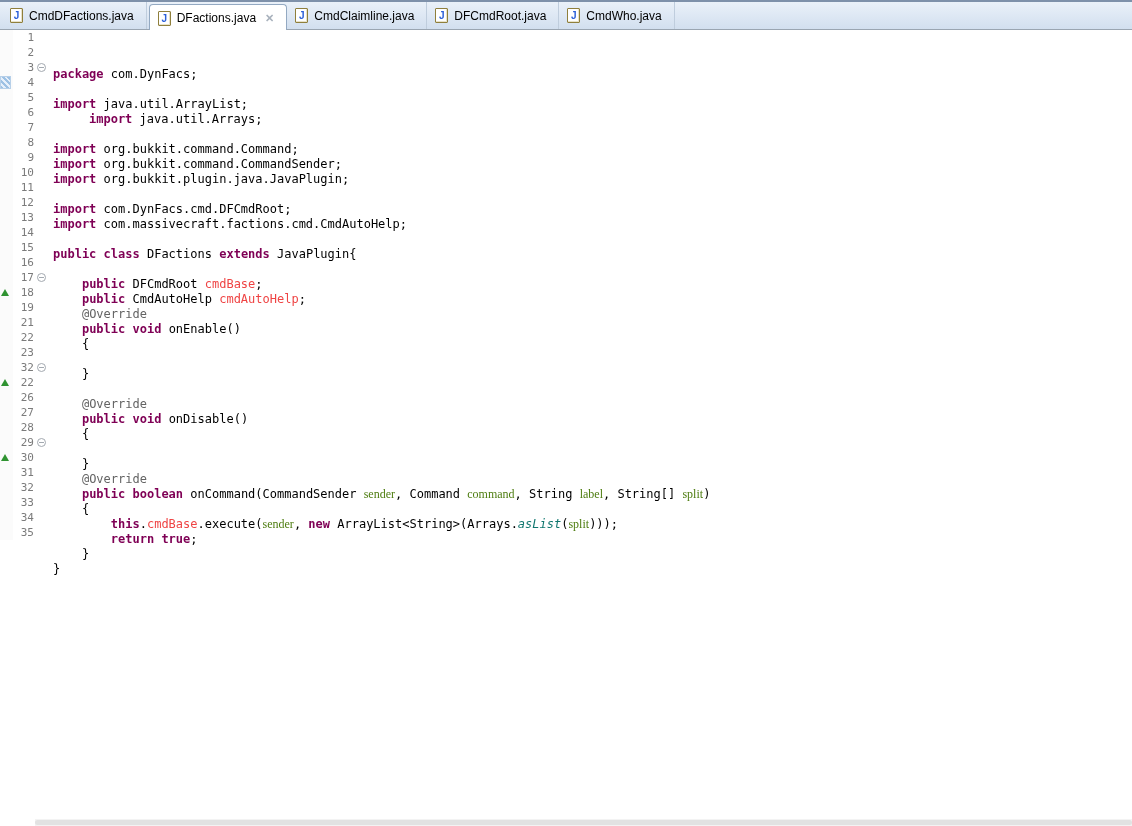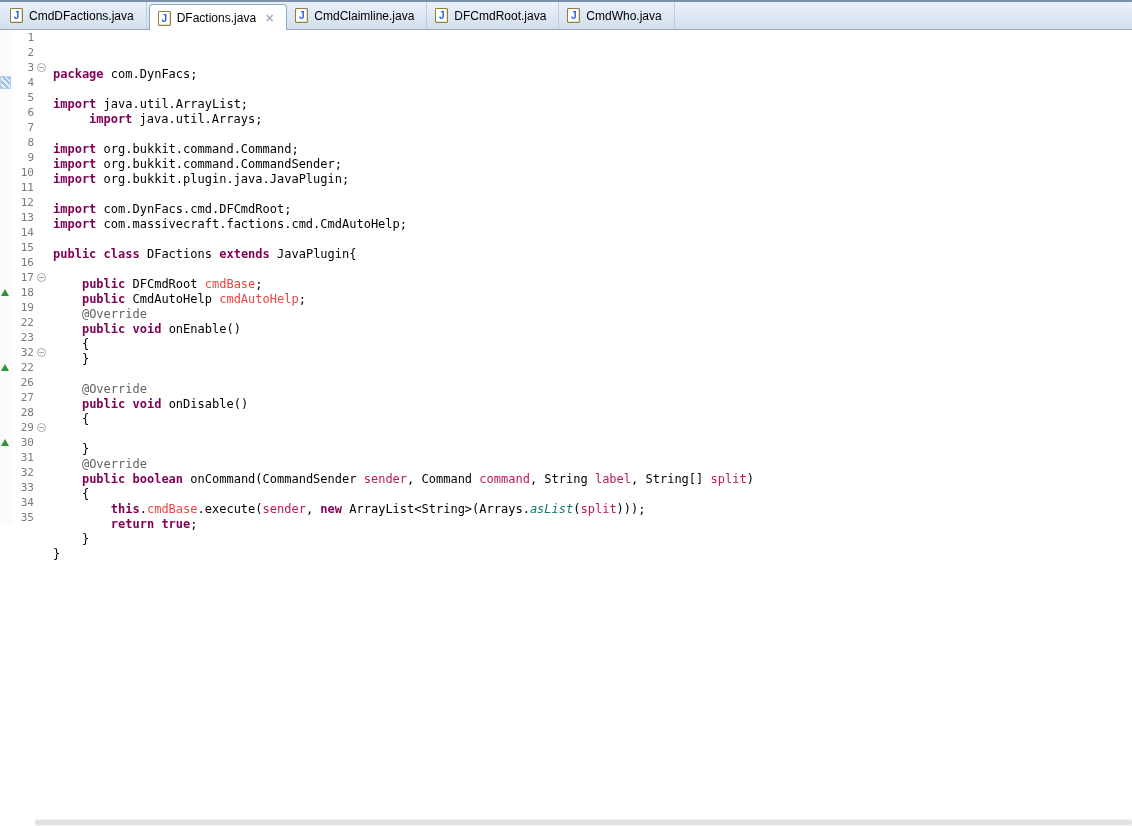--- a/index.html
+++ b/index.html
@@ -80,21 +80,21 @@
   .fold-dot::after {
     content:""; position:absolute; left:1px; right:1px; top:3px;
     height:1px; background:#a3a9b0;
   }
 
   
   .kw  { color:#7f0055; font-weight:bold; }
   .pl  { color:#000000; }
   .fld { color:#ef4444; }
   .ann { color:#646464; }
-  .par { color:#be185d; }
+  .par { color:#4d7c0f;font-family:Liberation Serif, serif; }
   .stm { color:#0f766e; font-style:italic; }
 
   
   .hscroll {
     position:absolute; left:35px; right:0; bottom:0; height:7px;
     background:#f3f3f3;
   }
   .hthumb {
     position:absolute; left:0; right:0; top:1px; bottom:1px;
     background:#e2e2e2; border-radius:3px;
@@ -260,20 +260,26 @@
   </div>
 
   <div class="line">
     <span class="anncol"></span>
     <span class="numcol">19</span>
     <span class="foldcol"></span>
     <span class="codecol"><span class="pl">    {</span></span>
   </div>
 
 
+  <div class="line">
+    <span class="anncol"></span>
+    <span class="numcol">21</span>
+    <span class="foldcol"></span>
+    <span class="codecol"></span>
+  </div>
 
   <div class="line">
     <span class="anncol"></span>
     <span class="numcol">22</span>
     <span class="foldcol"></span>
     <span class="codecol"><span class="pl">    }</span></span>
   </div>
 
   <div class="line">
     <span class="anncol"></span>

